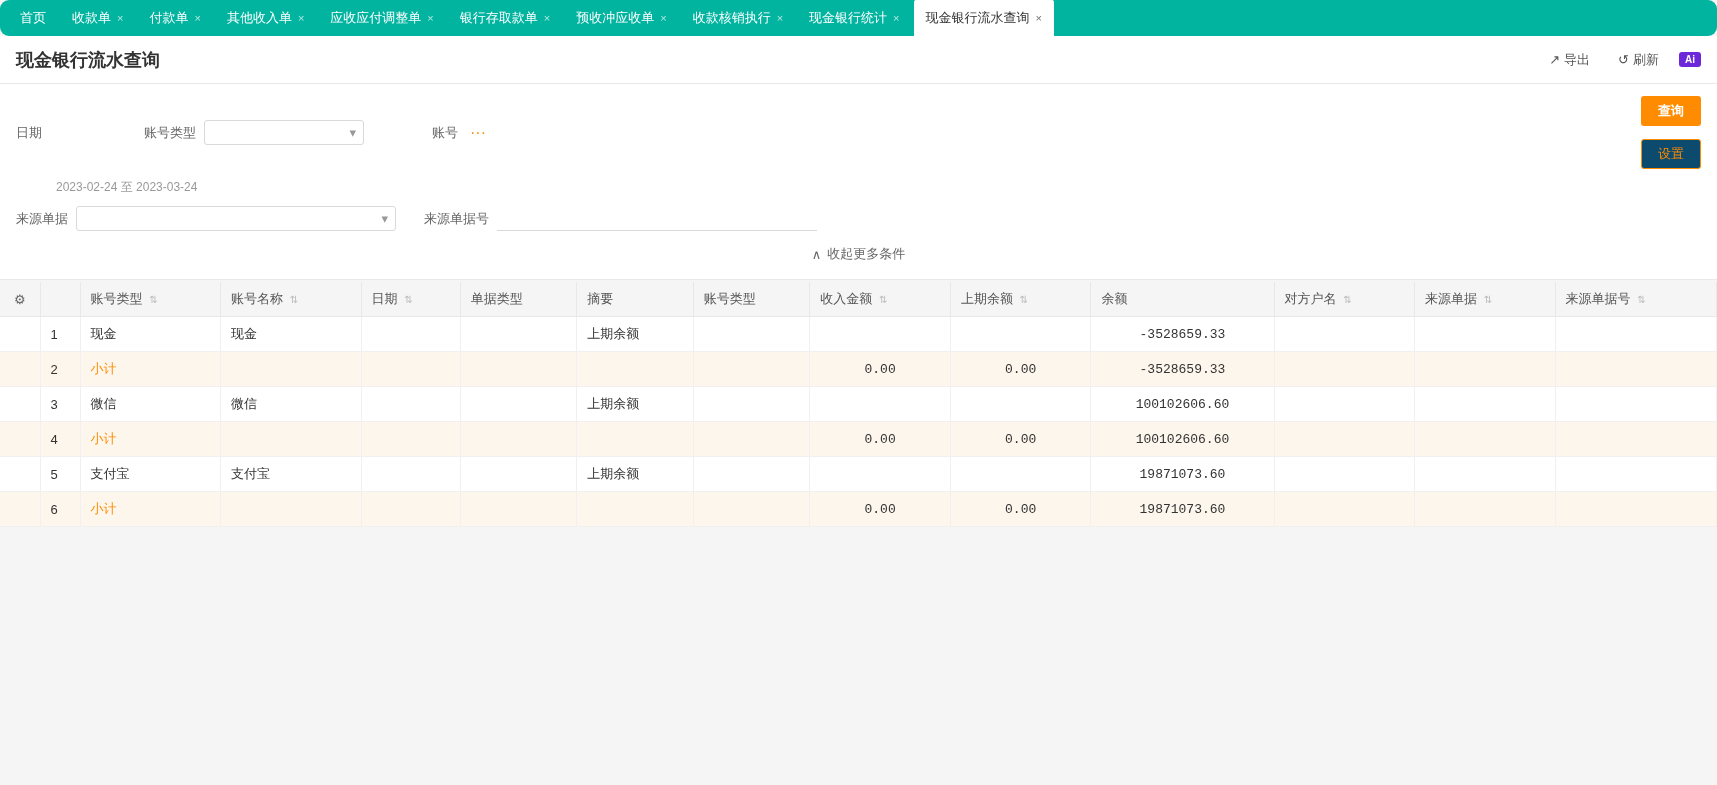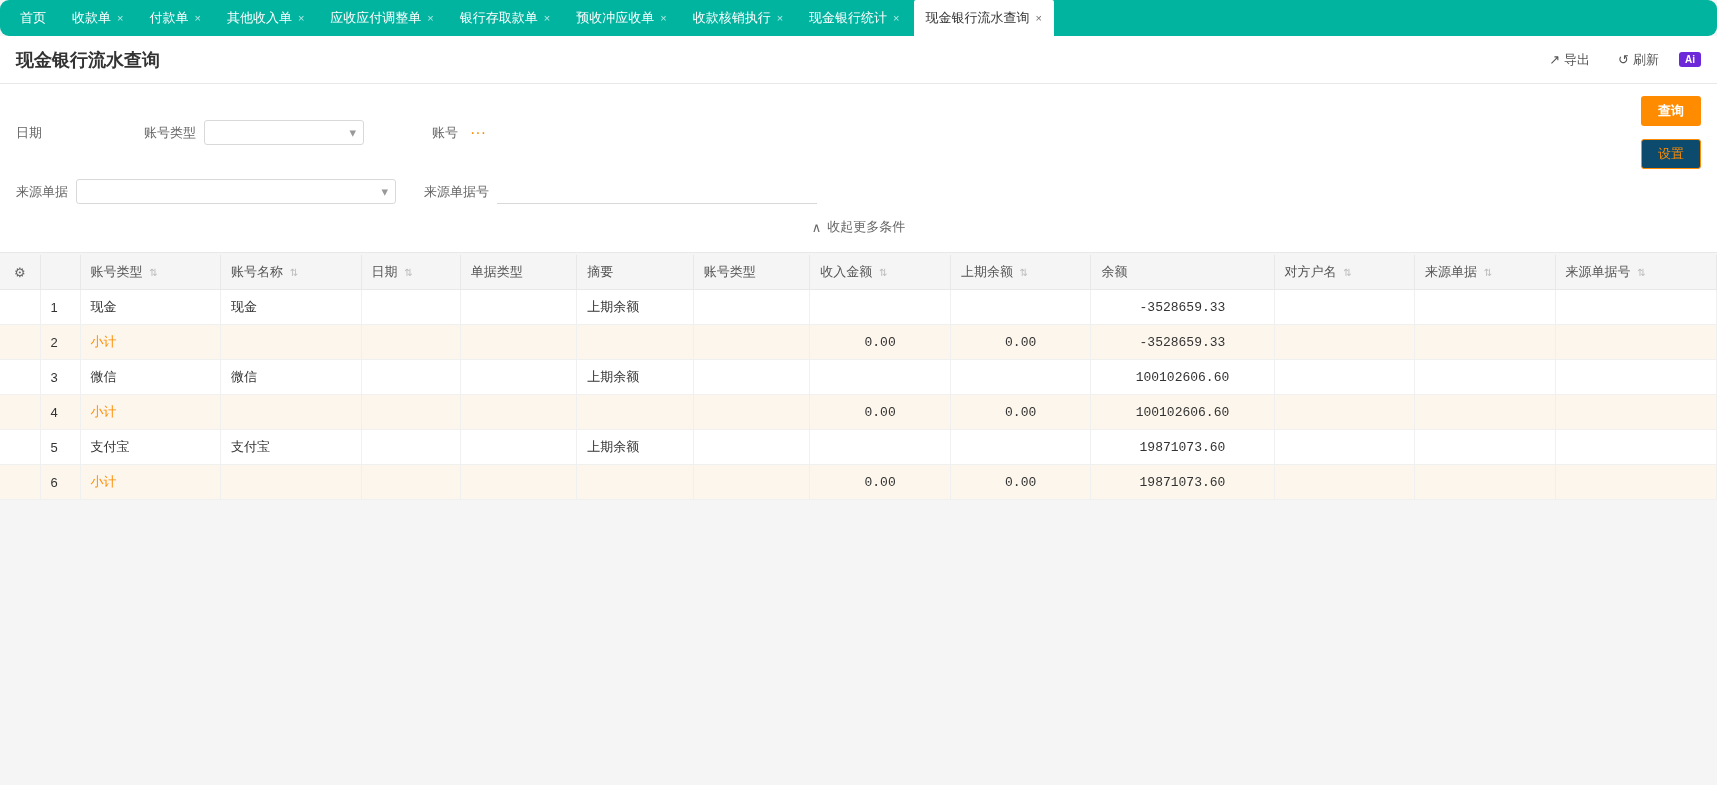--- a/index.html
+++ b/index.html
@@ -319,20 +319,23 @@
 
         <span style="margin-left:60px; color:#666; font-size:13px;">账号</span>
         <span class="filter-dots">···</span>
 
         <div style="display:flex; flex-direction:column; gap:4px; margin-left:auto;">
           <button class="btn-query">查询</button>
           <button class="btn-setting">设置</button>
         </div>
       </div>
 
+      <div style="margin-bottom:10px; margin-left:36px;">
+        <span class="date-range-text">2023-02-24 至 2023-03-24</span>
+      </div>
 
       <div style="display:flex; align-items:center; gap:8px; margin-bottom:6px;">
         <span class="filter-label">来源单据</span>
         <div class="select-wrapper">
           <select class="filter-select" style="min-width:320px;">
             <option value=""></option>
           </select>
         </div>
 
         <span style="margin-left:20px; color:#666; font-size:13px;">来源单据号</span>

